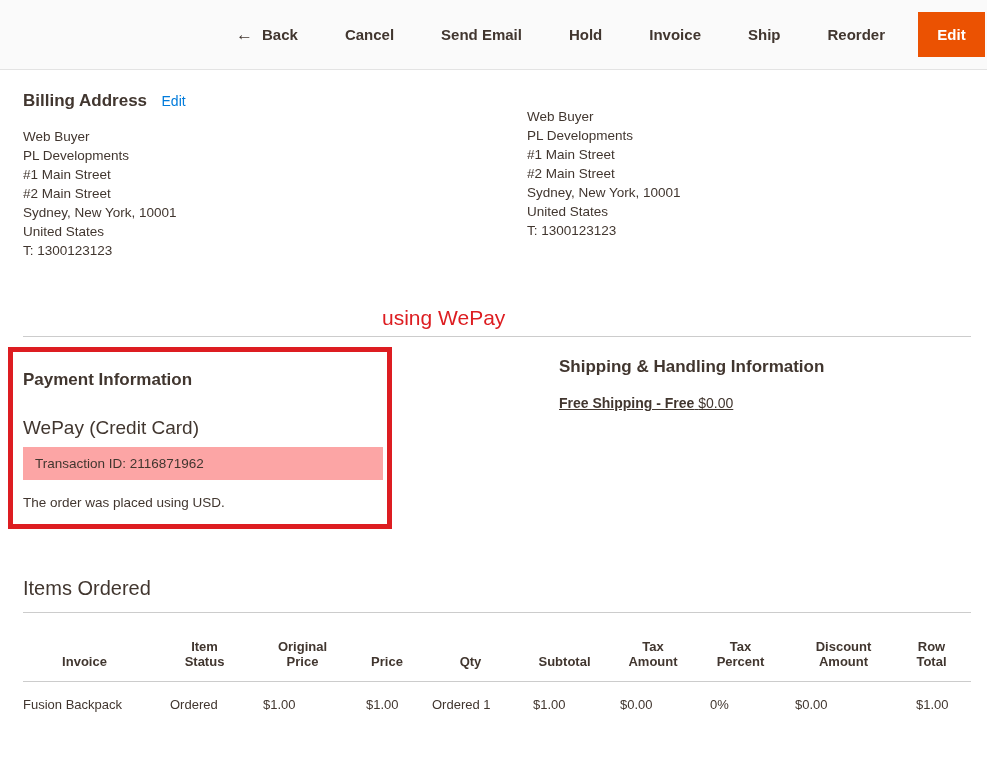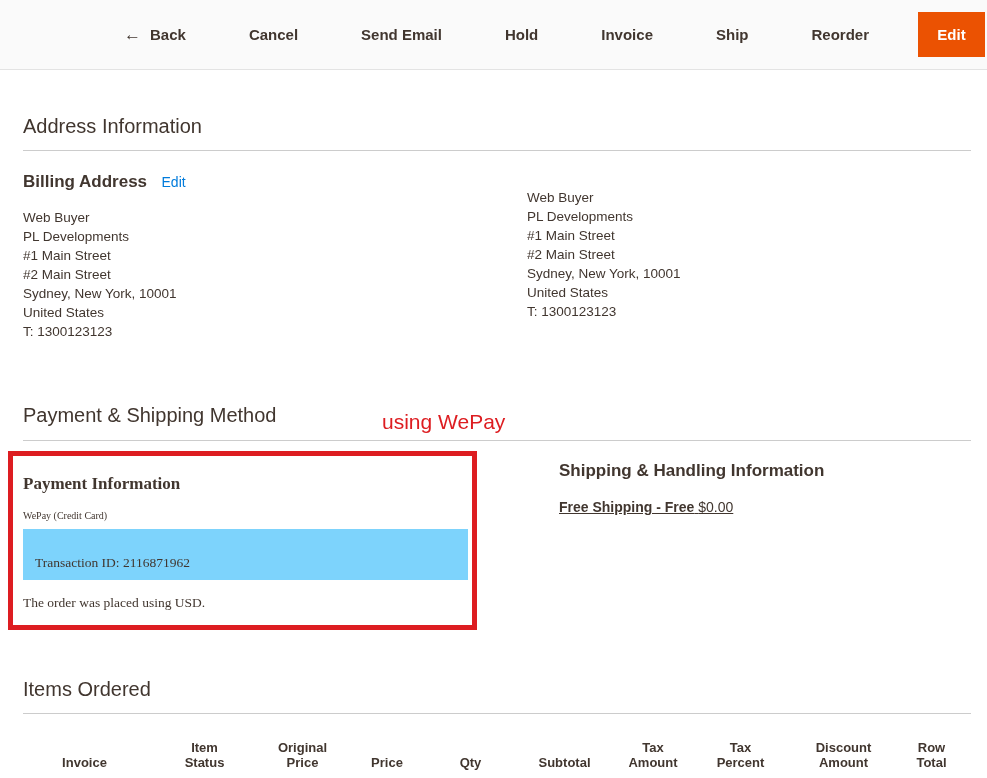--- a/index.html
+++ b/index.html
@@ -12,21 +12,21 @@
   }
 
   
   .toolbar {
     height: 70px;
     background: var(--toolbar-bg, #fafafa);
     border-bottom: 1px solid #e3e3e3;
     display: flex;
     align-items: center;
     justify-content: flex-end;
-    gap: 63px;
+    gap: 47px;
   }
   .tb-btn {
     background: none; border: none; cursor: pointer;
     font-family: inherit; font-size: 15px; font-weight: 600;
     color: #41362f; padding: 0; white-space: nowrap;
   }
   .tb-btn .arrow { font-weight: 400; font-size: 17px; margin-right: 9px; }
   .tb-btn-primary {
     background: var(--accent-orange, #eb5202);
     color: #ffffff; font-weight: 600; font-size: 15px;
@@ -61,30 +61,29 @@
   .section-head-row .section-title { border-bottom: none; padding-bottom: 0; }
   .annotation {
     position: absolute; left: 320px; bottom: 6px;
     color: var(--annotation-red, #dd1d21);
     font-size: 21px; font-weight: 400; margin-left: 39px;
   }
   .pay-cols { display: flex; }
   .pay-left { width: 504px; }
   .pay-right { flex: 1; padding-top: 20px; margin-left: 32px; }
   .red-box {
-    margin: 10px 0 0 -15px; width: 469px;
+    margin: 10px 0 0 -15px; width: 384px;
     border: 5px solid var(--annotation-red, #dd1d21);
     padding: 18px 4px 14px 10px;
-    font-family: Liberation Serif, serif;
   }
   .pay-title { font-size: 17px; font-weight: 700; margin: 0; }
-  .pay-method { margin-top: 16px; font-size: 10px; }
+  .pay-method { margin-top: 27px; font-size: 19px; }
   .txn-box {
-    margin-top: 8px; background: #7dd3fc;
-    padding: 26px 0 9px 12px; font-size: 13.5px;
+    margin-top: 8px; background: #fca5a5;
+    padding: 9px 0 9px 12px; font-size: 13.5px;
   }
   .usd-note { margin-top: 15px; font-size: 13.5px; }
   .ship-method { margin-top: 18px; font-size: 14px; text-decoration: underline; }
   .ship-method .bold { font-weight: 700; }
 
   
   .mt-items { margin-top: 48px; }
   table.items {
     margin-top: 26px; width: 948px;
     border-collapse: collapse; table-layout: fixed;
@@ -110,21 +109,20 @@
   <button class="tb-btn">Send Email</button>
   <button class="tb-btn">Hold</button>
   <button class="tb-btn">Invoice</button>
   <button class="tb-btn">Ship</button>
   <button class="tb-btn">Reorder</button>
   <button class="tb-btn-primary">Edit</button>
 </div>
 
 <div class="content">
 
-  <h1 class="section-title mt-first">Address Information</h1>
 
   <div class="addr-cols">
     <div class="addr-col">
       <div>
         <span class="sub-head">Billing Address</span>
         <a class="edit-link">Edit</a>
       </div>
       <div class="addr-lines">
         <div>Web Buyer</div>
         <div>PL Developments</div>
@@ -142,21 +140,20 @@
         <div>#1 Main Street</div>
         <div>#2 Main Street</div>
         <div>Sydney, New York, 10001</div>
         <div>United States</div>
         <div>T: 1300123123</div>
       </div>
     </div>
   </div>
 
   <div class="section-head-row">
-    <h1 class="section-title">Payment &amp; Shipping Method</h1>
     <span class="annotation">using WePay</span>
   </div>
 
   <div class="pay-cols">
     <div class="pay-left">
       <div class="red-box">
         <h2 class="pay-title">Payment Information</h2>
         <div class="pay-method">WePay (Credit Card)</div>
         <div class="txn-box">Transaction ID: 2116871962</div>
         <div class="usd-note">The order was placed using USD.</div>

